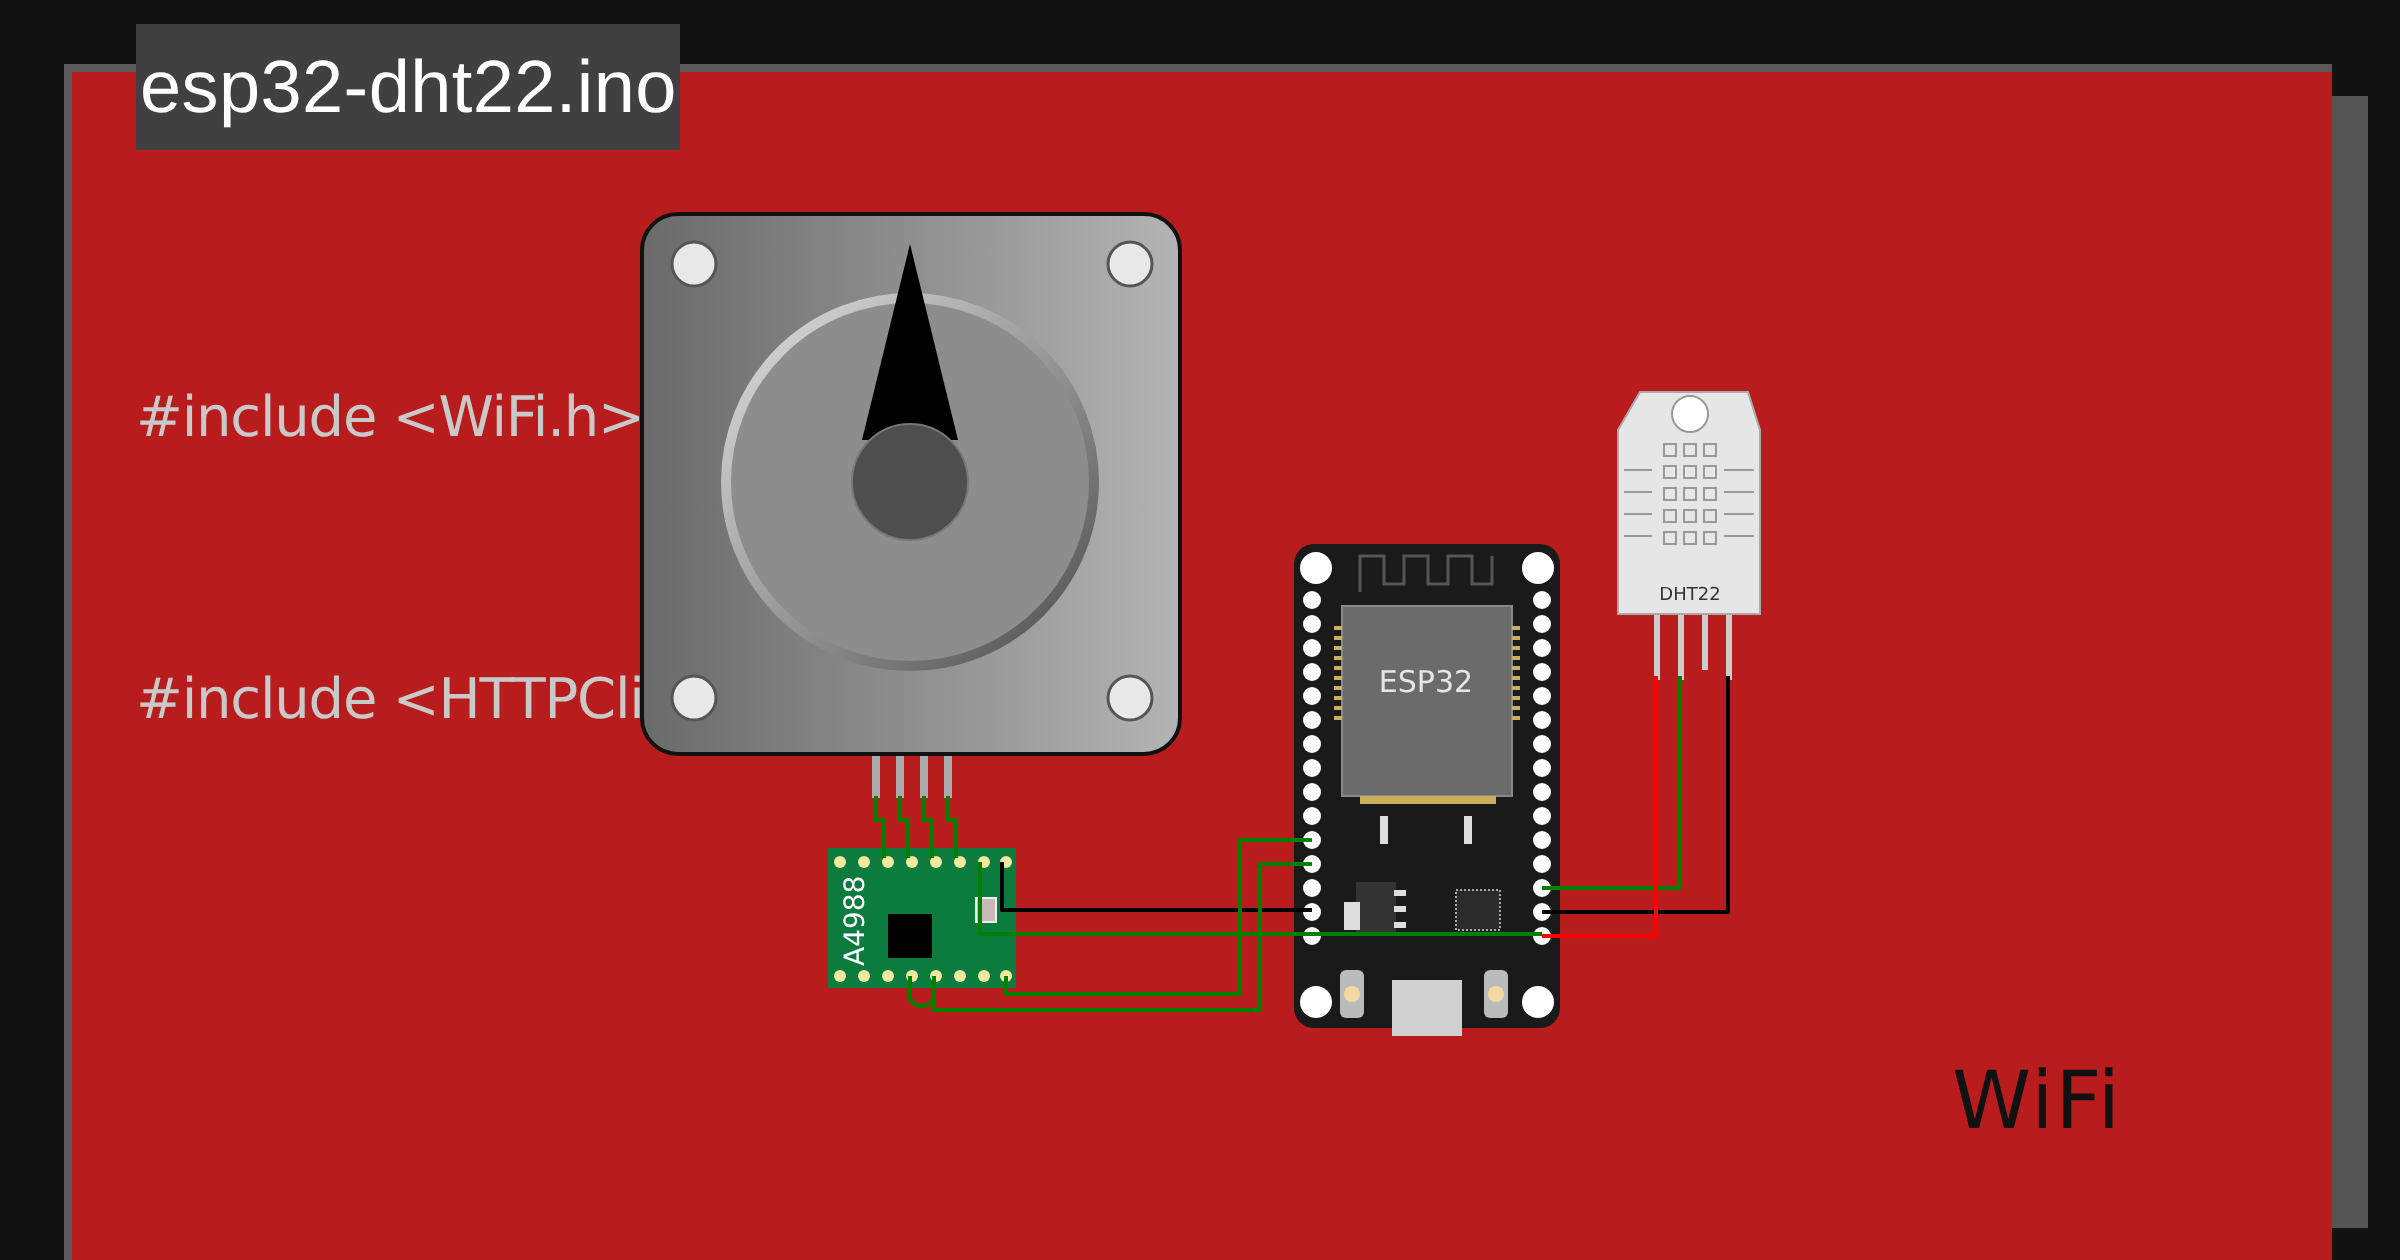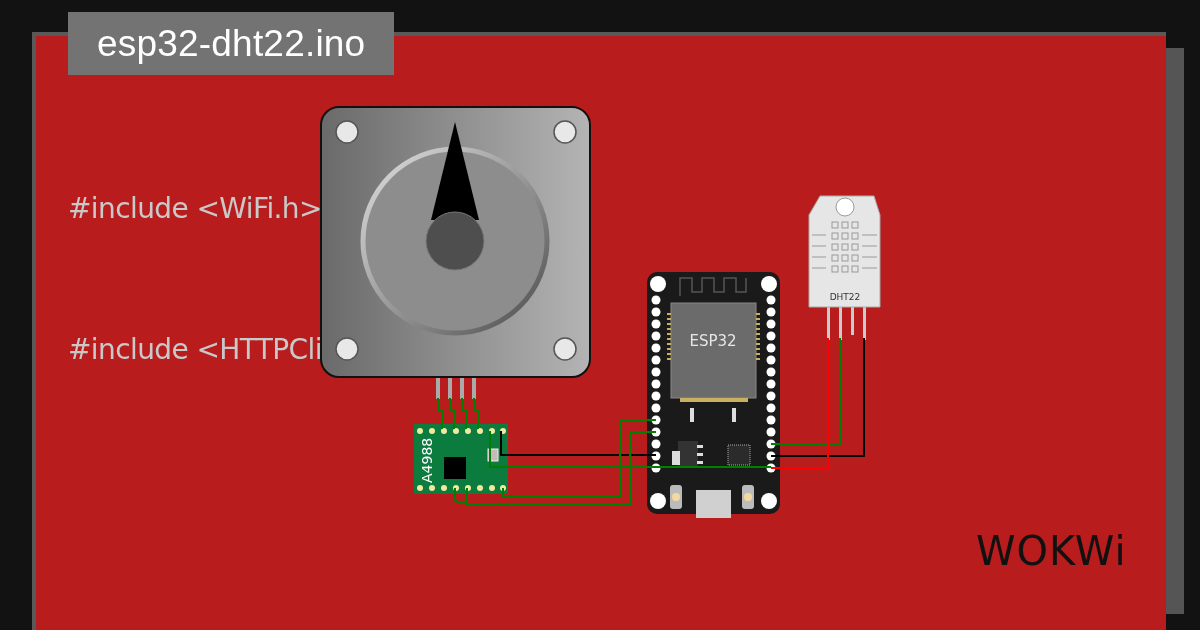--- a/index.html
+++ b/index.html
@@ -1,19 +1,19 @@
 <!DOCTYPE html>
 <html><head>
 <meta charset="utf-8">
 <style>
   html, body { margin:0; padding:0; }
   body { width:1200px; height:630px; background:#121212; position:relative; overflow:hidden; font-family:"DejaVu Sans", sans-serif; }
   .shadow { position:absolute; left:48px; top:48px; width:1136px; height:566px; background:#555555; }
   .card { position:absolute; left:32px; top:32px; width:1134px; height:629px; background:#b91c1c; border-top:4px solid #595959; border-left:4px solid #595959; box-sizing:border-box; overflow:hidden; }
-  .title-tab { position:absolute; left:68px; top:12px; height:63px; padding:0 29px; background:#737373; color:#ffffff; font-family:"Liberation Sans", sans-serif; font-size:37px; line-height:63px; z-index:5; letter-spacing:0.2px; }
+  .title-tab { position:absolute; left:68px; top:12px; height:63px; padding:0 2px; background:#404040; color:#ffffff; font-family:"Liberation Sans", sans-serif; font-size:37px; line-height:63px; z-index:5; letter-spacing:0.2px; }
   .code { position:absolute; left:32px; top:54px; margin:0; font-family:"DejaVu Sans", sans-serif; font-size:28px; line-height:47.3px; color:#c9c9c9; white-space:pre; letter-spacing:-0.6px; }
   .code div { height:47.3px; }
   svg.diagram { position:absolute; left:0; top:0; }
   .logo { position:absolute; left:976px; top:528px; font-family:"DejaVu Sans", sans-serif; font-size:40px; color:#111; letter-spacing:1px; }
 </style>
 </head>
 <body>
 
 <div class="shadow"></div>
 <div class="card">
@@ -208,13 +208,13 @@
     <path d="M490 431 V467 H771" stroke="#008000"></path>
     <path d="M503 488 V497 H620 V420 H656" stroke="#008000"></path>
     <path d="M467 488 V505 H630 V432 H656" stroke="#008000"></path>
     <path d="M455 488 V500 Q461 506 467 500 V488" stroke="#008000"></path>
     <path d="M771 444 H840 V338" stroke="#008000"></path>
     <path d="M771 456 H864 V338" stroke="#000000"></path>
     <path d="M771 468 H828 V338" stroke="#ff0000"></path>
   </g>
 </svg>
 
-<div class="logo">WOKWi</div>
+<div class="logo">WiFi</div>
 
 </body></html>

